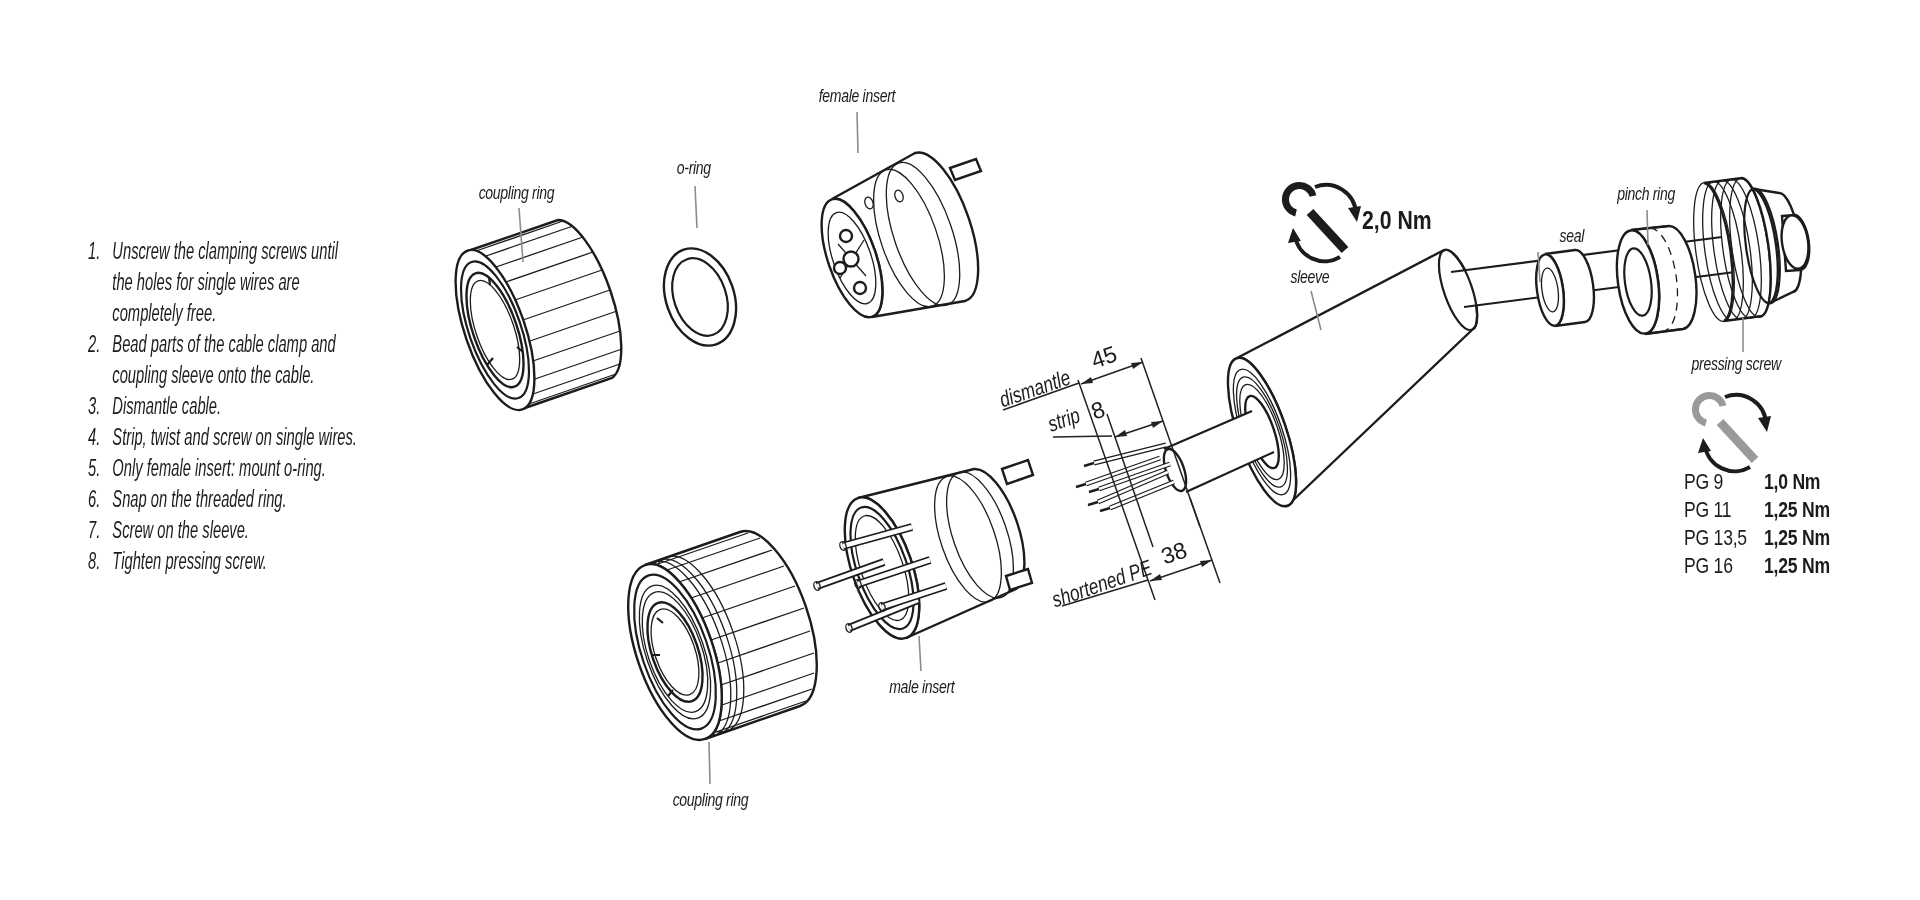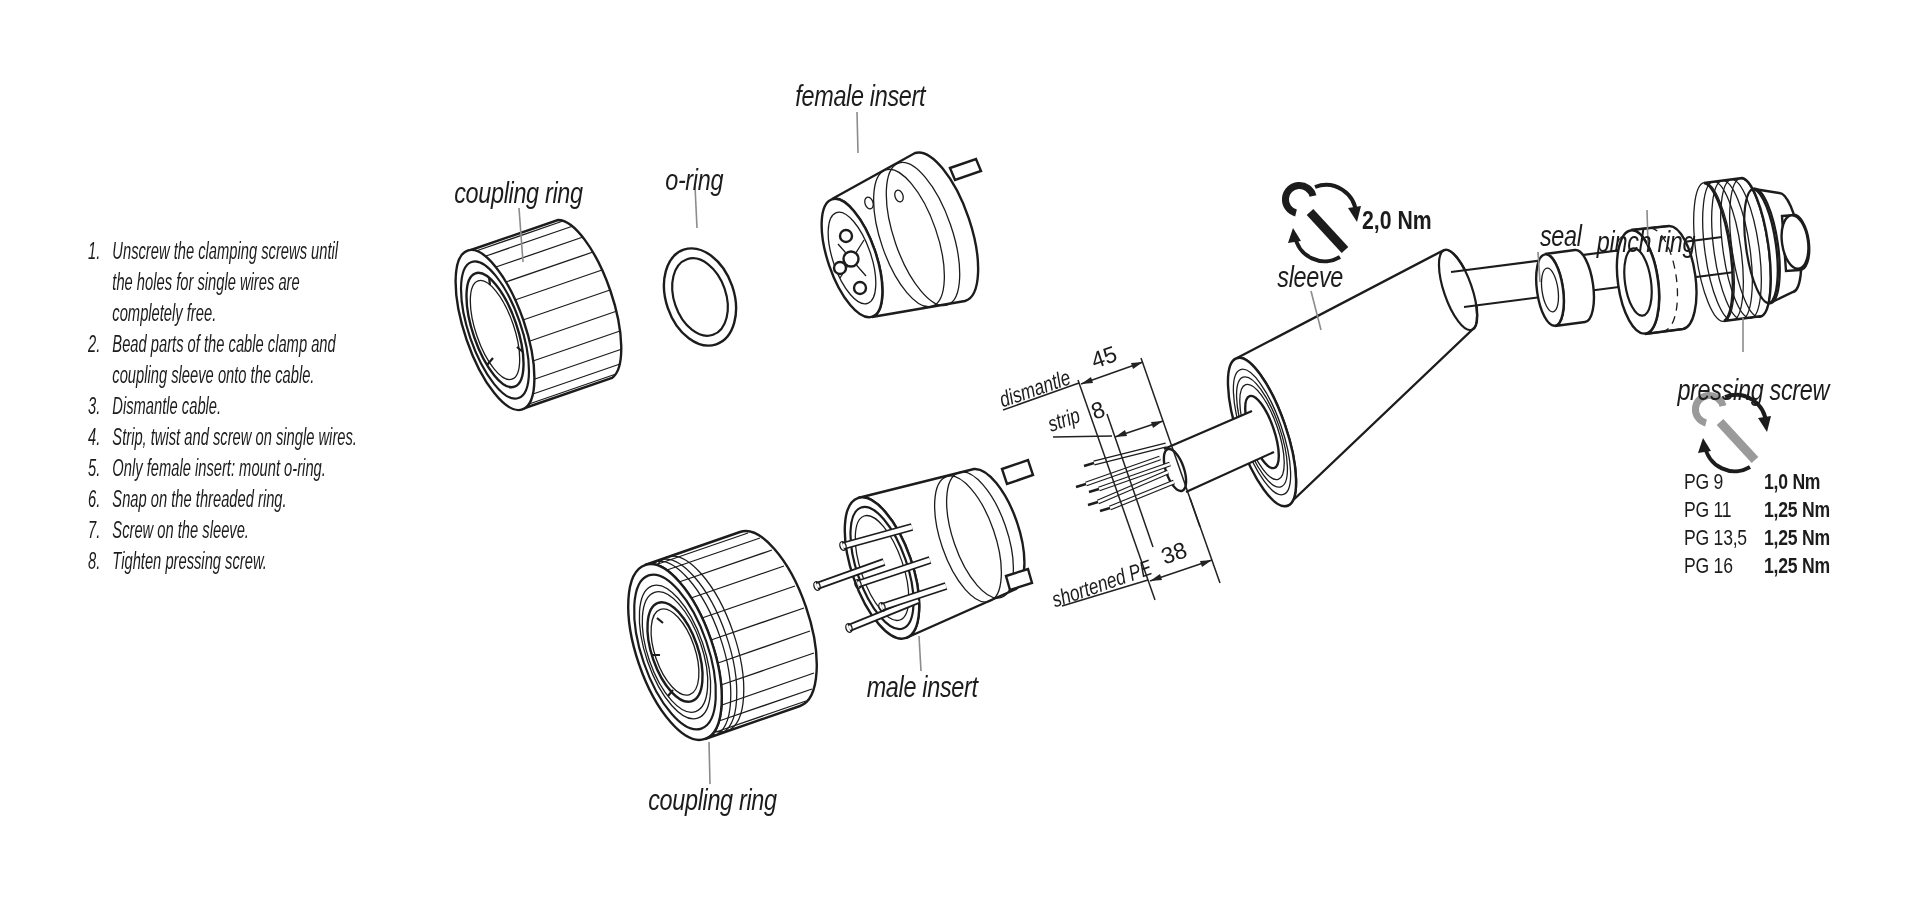--- a/index.html
+++ b/index.html
@@ -6,21 +6,21 @@
   .canvas{position:relative;width:1920px;height:900px;background:#ffffff;overflow:hidden;
           font-family:"Liberation Sans",sans-serif;color:#1c1c1c;}
   svg{position:absolute;left:0;top:0;}
   .ln{fill:none;stroke:#1c1c1c;stroke-width:2.2;}
   .fw{fill:#ffffff;stroke:#1c1c1c;stroke-width:2.4;}
   .thin{fill:none;stroke:#1c1c1c;stroke-width:1.3;}
   .dim{fill:none;stroke:#222;stroke-width:1.5;}
   .ldr{fill:none;stroke:#8c8c8c;stroke-width:1.6;}
   .ah{fill:#222;stroke:none;}
   
-  .plabel{position:absolute;font-style:italic;font-size:30px;line-height:24px;
+  .plabel{position:absolute;font-style:italic;font-size:18px;line-height:24px;
           letter-spacing:-0.4px;text-align:center;white-space:nowrap;}
   .plabel .cond{display:inline-block;transform:scaleX(.78);transform-origin:center;}
   .dlabel{position:absolute;font-style:italic;font-size:22px;line-height:24px;text-align:center;
           white-space:nowrap;transform:rotate(-19deg) scaleX(.78);}
   .dval{position:absolute;font-style:normal;font-size:23px;line-height:24px;text-align:center;
         white-space:nowrap;transform:rotate(-19deg);}
   
   .instructions{position:absolute;left:88px;top:236px;width:470px;
                 transform:scaleX(.64);transform-origin:left top;
                 font-style:italic;font-size:23px;line-height:31px;}
@@ -267,28 +267,28 @@
         <span class="num">7.</span>
         <span class="txt">Screw on the sleeve.</span>
       </div>
     <div class="instr">
         <span class="num">8.</span>
         <span class="txt">Tighten pressing screw.</span>
       </div>
   </div>
 
   <div class="plabel" style="left:436px;top:181px;width:160px;"><span class="cond">coupling ring</span></div>
-  <div class="plabel" style="left:634px;top:156px;width:120px;margin-top:12px;"><span class="cond">o-ring</span></div>
+  <div class="plabel" style="left:634px;top:156px;width:120px;"><span class="cond">o-ring</span></div>
   <div class="plabel" style="left:777px;top:84px;width:160px;"><span class="cond">female insert</span></div>
   <div class="plabel" style="left:842px;top:675px;width:160px;text-align:center;"><span class="cond">male insert</span></div>
   <div class="plabel" style="left:630px;top:788px;width:160px;"><span class="cond">coupling ring</span></div>
   <div class="plabel" style="left:1250px;top:265px;width:120px;text-align:center;"><span class="cond">sleeve</span></div>
   <div class="plabel" style="left:1487px;top:224px;width:100px;text-align:right;"><span class="cond">seal</span></div>
-  <div class="plabel" style="left:1576px;top:182px;width:140px;margin-top:48px;"><span class="cond">pinch ring</span></div>
-  <div class="plabel" style="left:1656px;top:378px;width:160px;"><span class="cond">pressing screw</span></div>
+  <div class="plabel" style="left:1576px;top:182px;width:140px;"><span class="cond">pinch ring</span></div>
+  <div class="plabel" style="left:1656px;top:352px;width:160px;"><span class="cond">pressing screw</span></div>
 
   <div class="dlabel" style="left:985px;top:377px;width:100px;">dismantle</div>
   <div class="dval" style="left:1084px;top:345px;width:40px;">45</div>
   <div class="dlabel" style="left:1029px;top:408px;width:70px;">strip</div>
   <div class="dval" style="left:1083px;top:398px;width:30px;">8</div>
   <div class="dlabel" style="left:1032px;top:572px;width:140px;">shortened PE</div>
   <div class="dval" style="left:1154px;top:541px;width:40px;">38</div>
 
   <div class="torque-main">2,0 Nm</div>
 

